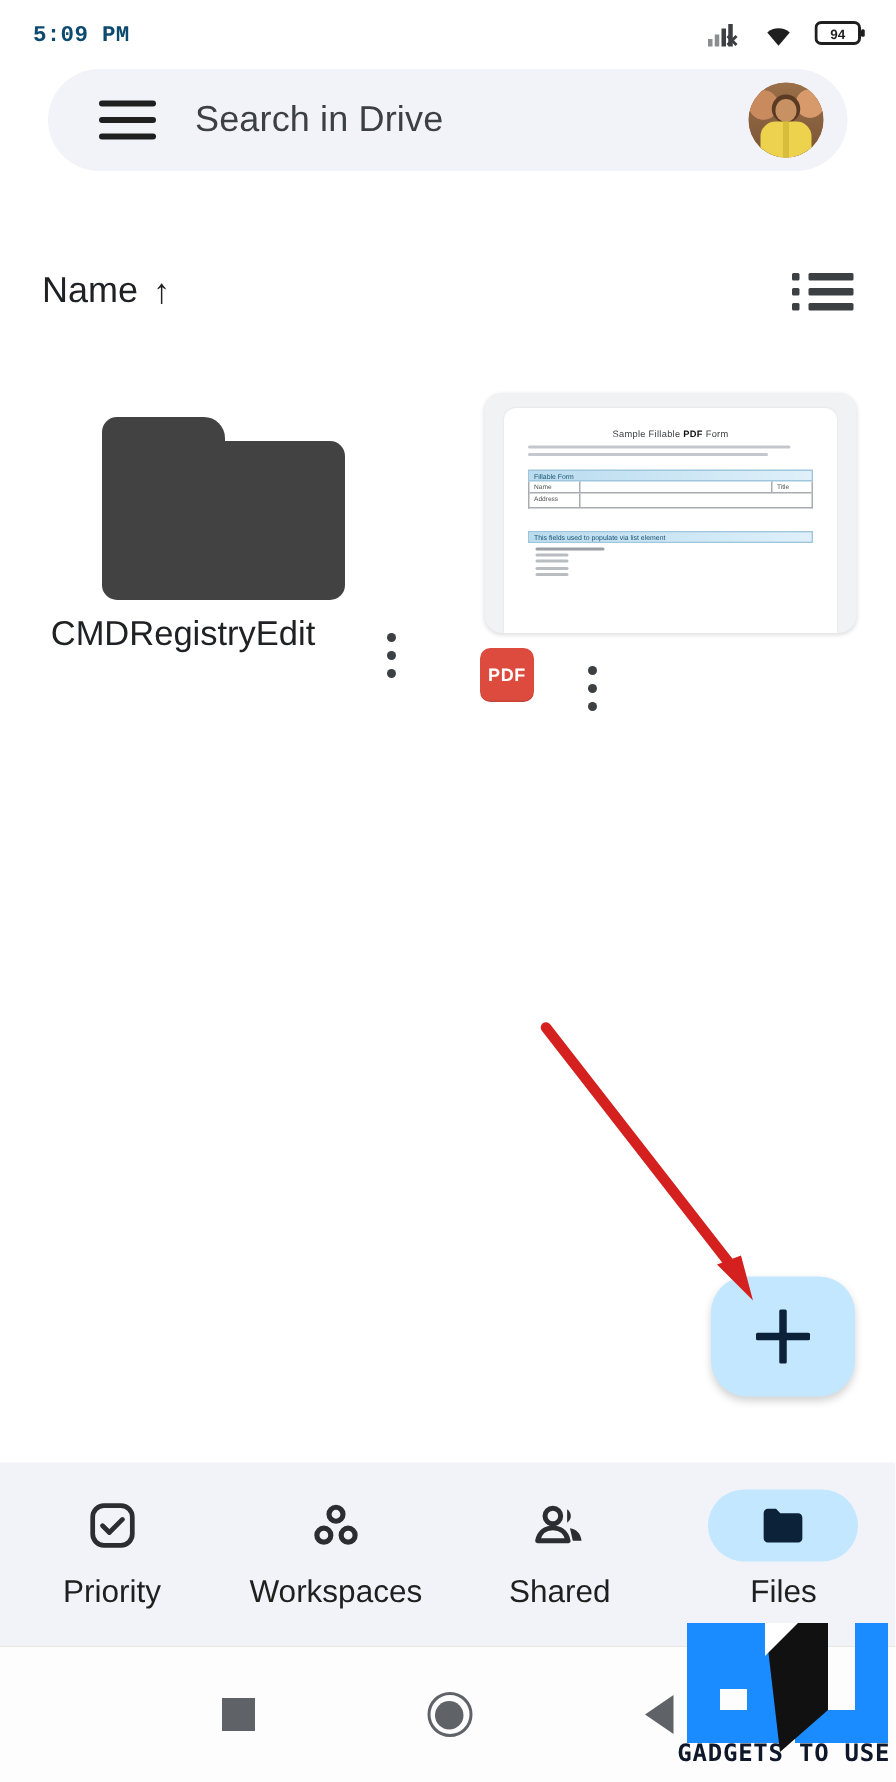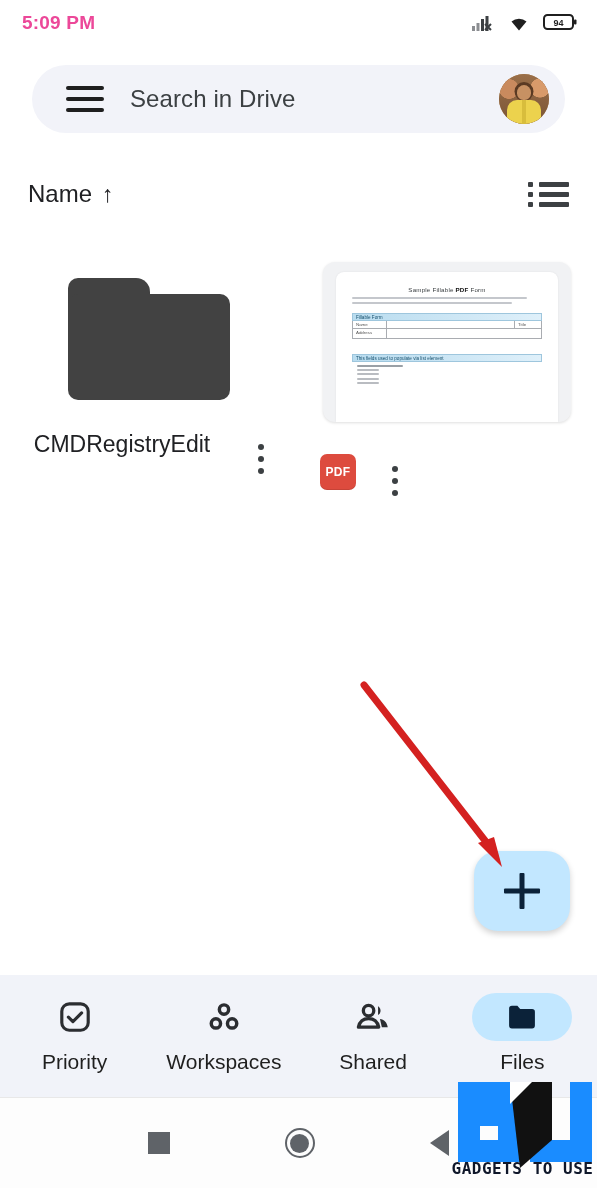--- a/index.html
+++ b/index.html
@@ -11,26 +11,26 @@
     overflow:hidden;
     color:#202124;
   }
 
   
   .statusbar{
     position:absolute; top:0; left:0; width:597px; height:46px;
     display:flex; align-items:center; justify-content:space-between;
     padding:0 20px 0 22px;
   }
-  .status-time{ font-size:19px; font-weight:700; color:#ec4899; letter-spacing:.2px;}
+  .status-time{ font-size:15px; font-weight:700; color:#0c4a6e; letter-spacing:.2px;font-family:Liberation Mono, monospace;}
   .status-icons{ display:flex; align-items:flex-start; gap:11px; }
 
   
   .searchbar{
-    position:absolute; left:32px; top:65px; width:533px; height:68px;
+    position:absolute; left:32px; top:46px; width:533px; height:68px;
     background:#f2f3f9; border-radius:34px;
     display:flex; align-items:center; padding:0 16px 0 0;
   }
   .hamburger{ width:62px; display:flex; flex-direction:column; gap:7px; align-items:center; margin-left:22px;}
   .hamburger span{ display:block; width:38px; height:4px; background:#1f1f1f; border-radius:2px;}
   .search-placeholder{
     flex:1; font-size:24px; color:#3c4043; margin-left:14px; letter-spacing:.1px;
   }
   .avatar{
     width:50px; height:50px; border-radius:50%; overflow:hidden; flex:0 0 50px;
@@ -107,21 +107,21 @@
   .tp-tr{ display:flex; height:8.5px; border-bottom:.5px solid #a9acb1;}
   .tp-tr:last-child{border-bottom:none;}
   .tp-td{ font-size:4.4px; color:#555; padding-left:3px; line-height:8.5px;
           border-right:.5px solid #a9acb1; }
   .tp-td.k{ width:34px;} .tp-td.v{ flex:1;} .tp-td.s{ width:26px; border-right:none;}
   .tp-sec2{ margin-top:15px; }
   .tp-items{ margin-top:3px; padding-left:5px;}
   .tp-item{ height:2px; background:#b9bcc1; width:22px; margin-bottom:2.4px; border-radius:1px;}
   .tp-item.q{ width:46px; background:#9aa0a6; }
 
-  .item-label-row{ display:flex; align-items:flex-start; margin-top:30px;gap:24px; }
+  .item-label-row{ display:flex; align-items:flex-start; margin-top:8px;gap:24px; }
   .pdf-badge{
     width:36px;height:36px;border-radius:7px;background:#dd4b3e;
     display:flex;align-items:center;justify-content:center;flex:0 0 36px;
     margin-top:2px; box-shadow:inset 0 -1px 0 rgba(0,0,0,.1);
   }
   .pdf-badge span{ color:#fff; font-size:12px; font-weight:700; letter-spacing:.4px;}
   .item-name{
     flex:1; text-align:center; font-size:23px; line-height:29px; color:#202124;
     word-break:break-word; padding:0 2px;
   }

